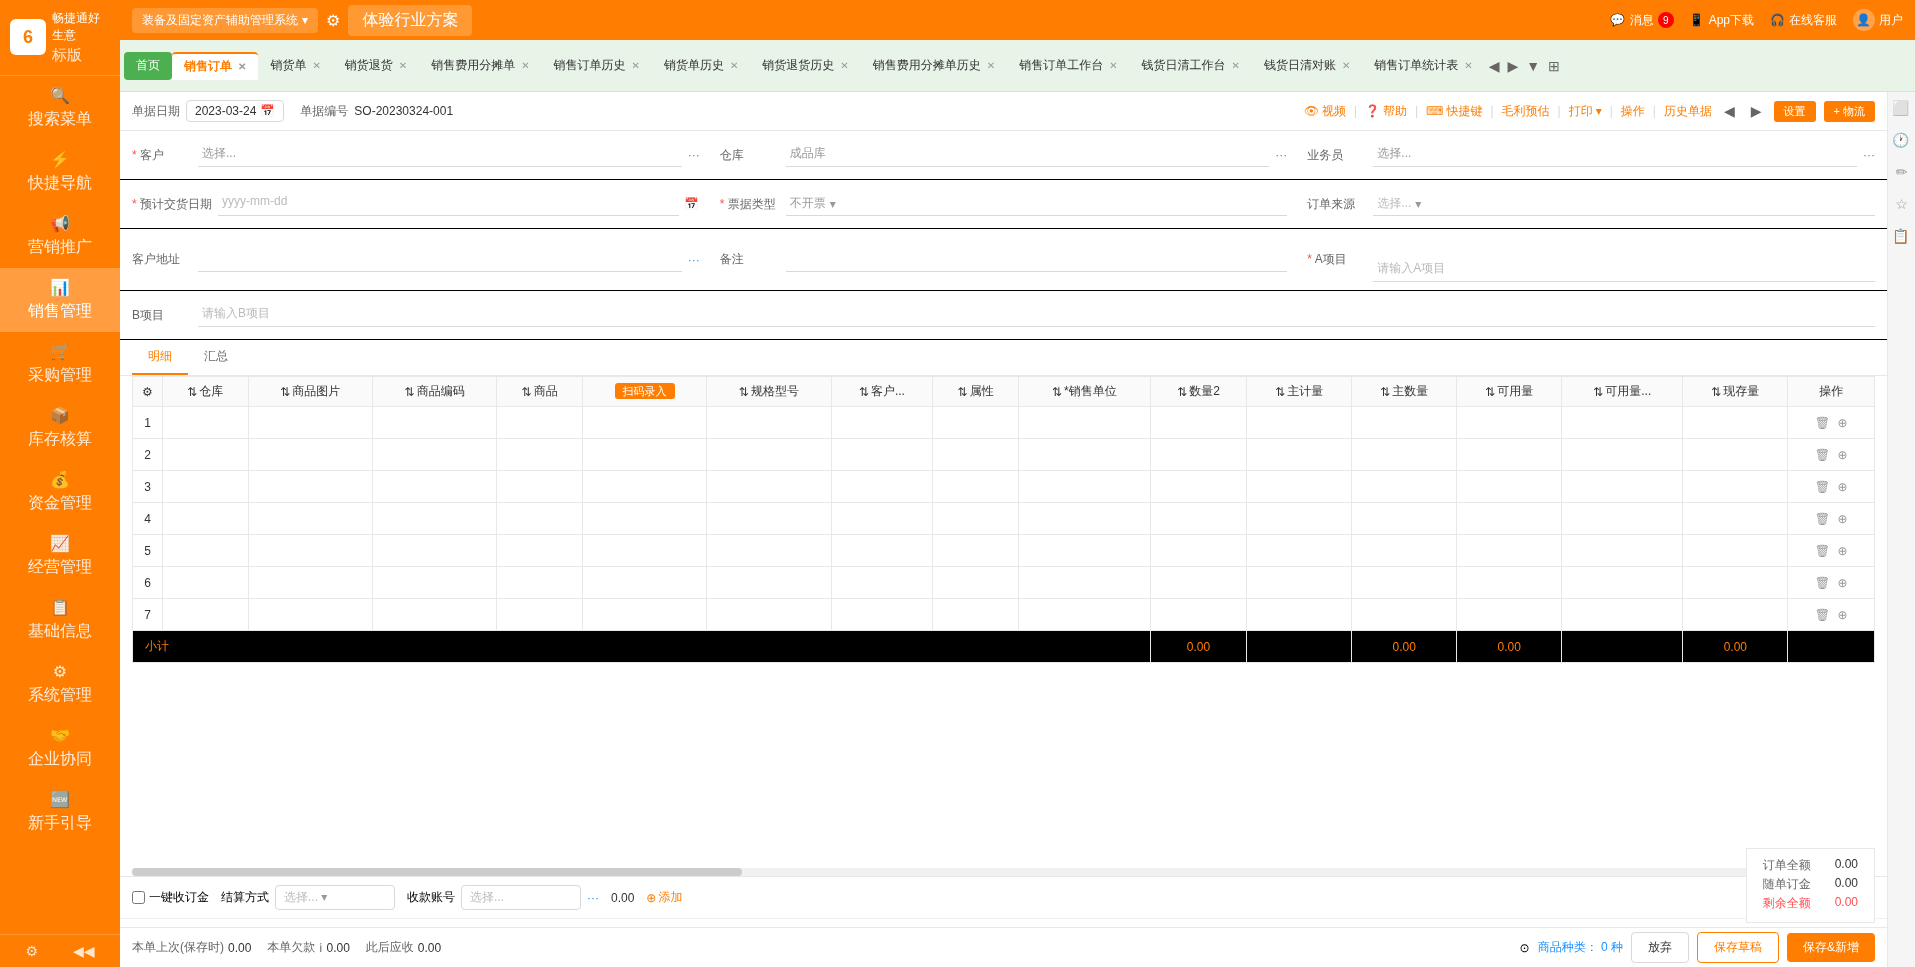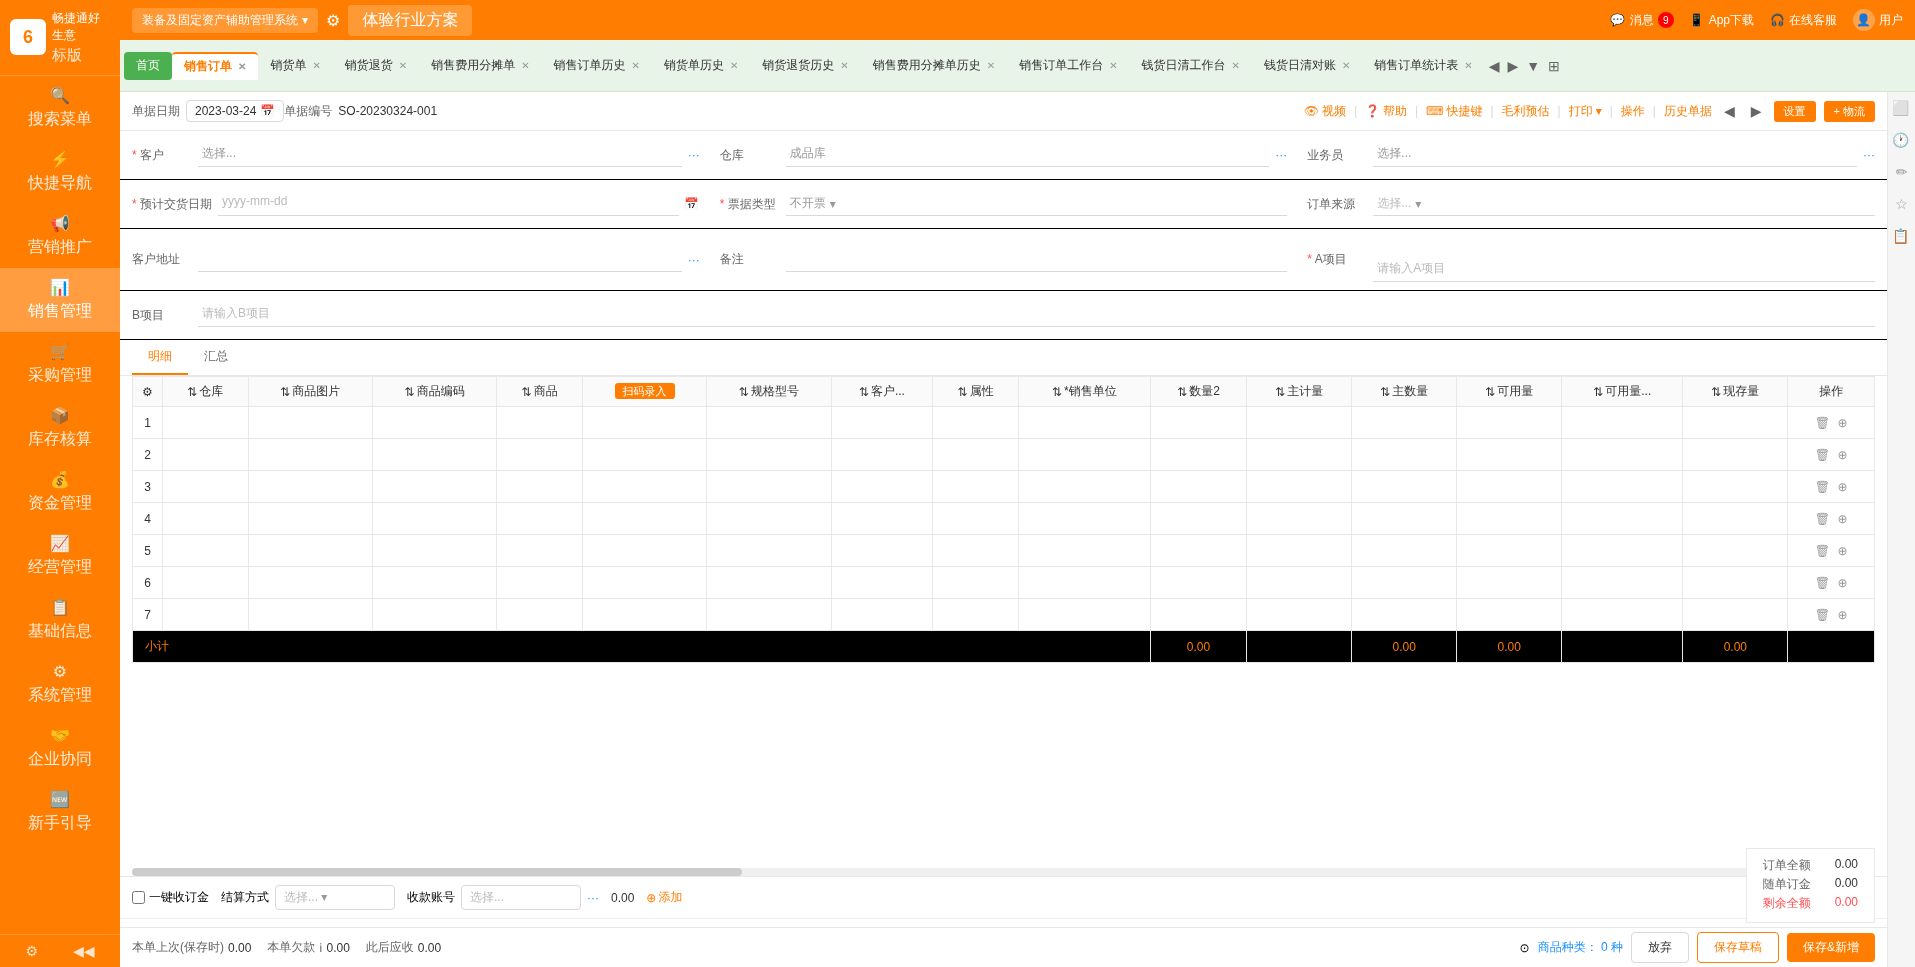--- a/index.html
+++ b/index.html
@@ -39,21 +39,21 @@
     .tab-close { font-size: 10px; color: #999; margin-left: 2px; }
     .tab.home { background: #4CAF50; color: white; border-radius: 4px; }
     .tab-nav-btn { padding: 0 4px; cursor: pointer; color: #666; font-size: 14px; flex-shrink: 0; }
 
     
     .content { flex: 1; display: flex; overflow: hidden; background: white; }
     .content-main { flex: 1; display: flex; flex-direction: column; overflow: hidden; }
 
     
     .form-header { padding: 8px 12px; border-bottom: 1px solid #e8e8e8; background: white; }
-    .form-header-row { display: flex; align-items: center; flex-wrap: wrap; }
+    .form-header-row { display: flex; align-items: center; gap: 16px; flex-wrap: wrap; }
     .form-field { display: flex; align-items: center; gap: 6px; }
     .form-label { color: #666; white-space: nowrap; }
     .form-value { color: #333; font-weight: 500; }
     .form-input { border: 1px solid #d9d9d9; border-radius: 4px; padding: 3px 8px; color: #999; min-width: 120px; background: white; }
     .form-input-date { border: 1px solid #d9d9d9; border-radius: 4px; padding: 3px 8px; color: #333; background: white; display: flex; align-items: center; gap: 4px; }
     .form-actions { margin-left: auto; display: flex; align-items: center; gap: 8px; }
     .form-action-btn { color: #ff7d00; cursor: pointer; display: flex; align-items: center; gap: 3px; font-size: 12px; }
     .form-action-sep { color: #d9d9d9; }
     .ellipsis { color: #1890ff; cursor: pointer; }
 

